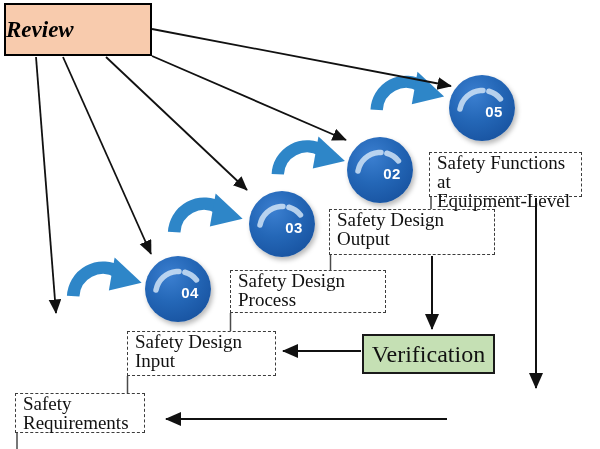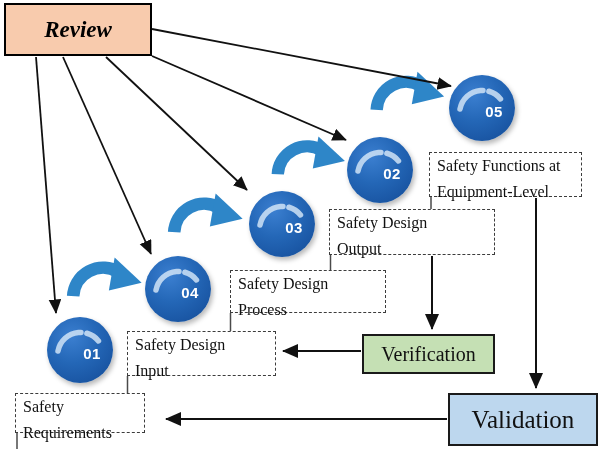--- a/index.html
+++ b/index.html
@@ -6,43 +6,43 @@
   .canvas{
     position:relative;width:600px;height:449px;background:#fff;overflow:hidden;
     font-family:"Liberation Serif", serif;
   }
   .layer{position:absolute;left:0;top:0;z-index:1;}
 
   
   .review-box{
     position:absolute;left:4px;top:3px;width:148px;height:53px;box-sizing:border-box;
     background:var(--review-fill,#F8CBAD);border:2.5px solid #000;
-    display:flex;align-items:center;justify-content:center;z-index:3;
+    display:flex;align-items:center;z-index:3;
   }
   .review-box span{font-size:23px;font-weight:bold;font-style:italic;color:#000;}
   .verif-box{
     position:absolute;left:362px;top:334px;width:133px;height:40px;box-sizing:border-box;
     background:var(--verification-fill,#C5E0B4);border:2px solid #1a1a1a;
     display:flex;align-items:center;justify-content:center;z-index:2;
   }
-  .verif-box span{font-size:20px;color:#111;}
+  .verif-box span{font-size:24px;color:#111;}
   .valid-box{
     position:absolute;left:448px;top:393px;width:150px;height:53px;box-sizing:border-box;
     background:var(--validation-fill,#BDD7EE);border:2px solid #1a1a1a;
     display:flex;align-items:center;justify-content:center;z-index:2;
   }
   .valid-box span{font-size:25px;color:#111;}
 
   
   .dbox{
     position:absolute;box-sizing:border-box;border:1.5px dashed #3c3c3c;
     background:transparent;z-index:2;color:#111;
   }
   .dbox span{
-    display:block;white-space:pre-line;font-size:16px;line-height:26px;
+    display:block;white-space:pre-line;font-size:19px;line-height:19px;
     padding:0 3px 0 7px;
   }
 
   
   .circle{
     position:absolute;width:66px;height:66px;border-radius:50%;z-index:4;
     background:radial-gradient(circle at 38% 30%, #3b7fd0 0%, #2467b7 42%, #1b58a6 72%, #144a90 100%);
     box-shadow:2px 3px 5px rgba(0,0,0,0.28);
   }
   .circle .gloss{position:absolute;left:0;top:0;width:66px;height:66px;}
@@ -121,30 +121,21 @@
 Output</span>
   </div>
   <div class="dbox" style="left:429px;top:152px;width:153px;height:45px">
     <span>Safety Functions at
 Equipment-Level</span>
   </div>
 
   <div class="verif-box">
     <span>Verification</span>
   </div>
-  <div class="valid-box">
-    <span>Validation</span>
-  </div>
 
-  <div class="circle" style="left:47px;top:317px">
-    <svg class="gloss" viewBox="0 0 66 66">
-      <path d="M 11,34 A 23,23 0 0 1 55,30" fill="none" stroke="rgba(218,234,249,0.8)" stroke-width="5.5" stroke-linecap="round" stroke-dasharray="32 6 14 200"></path>
-    </svg>
-    <span class="num">01</span>
-  </div>
   <div class="circle" style="left:145px;top:256px">
     <svg class="gloss" viewBox="0 0 66 66">
       <path d="M 11,34 A 23,23 0 0 1 55,30" fill="none" stroke="rgba(218,234,249,0.8)" stroke-width="5.5" stroke-linecap="round" stroke-dasharray="32 6 14 200"></path>
     </svg>
     <span class="num">04</span>
   </div>
   <div class="circle" style="left:249px;top:191px">
     <svg class="gloss" viewBox="0 0 66 66">
       <path d="M 11,34 A 23,23 0 0 1 55,30" fill="none" stroke="rgba(218,234,249,0.8)" stroke-width="5.5" stroke-linecap="round" stroke-dasharray="32 6 14 200"></path>
     </svg>

